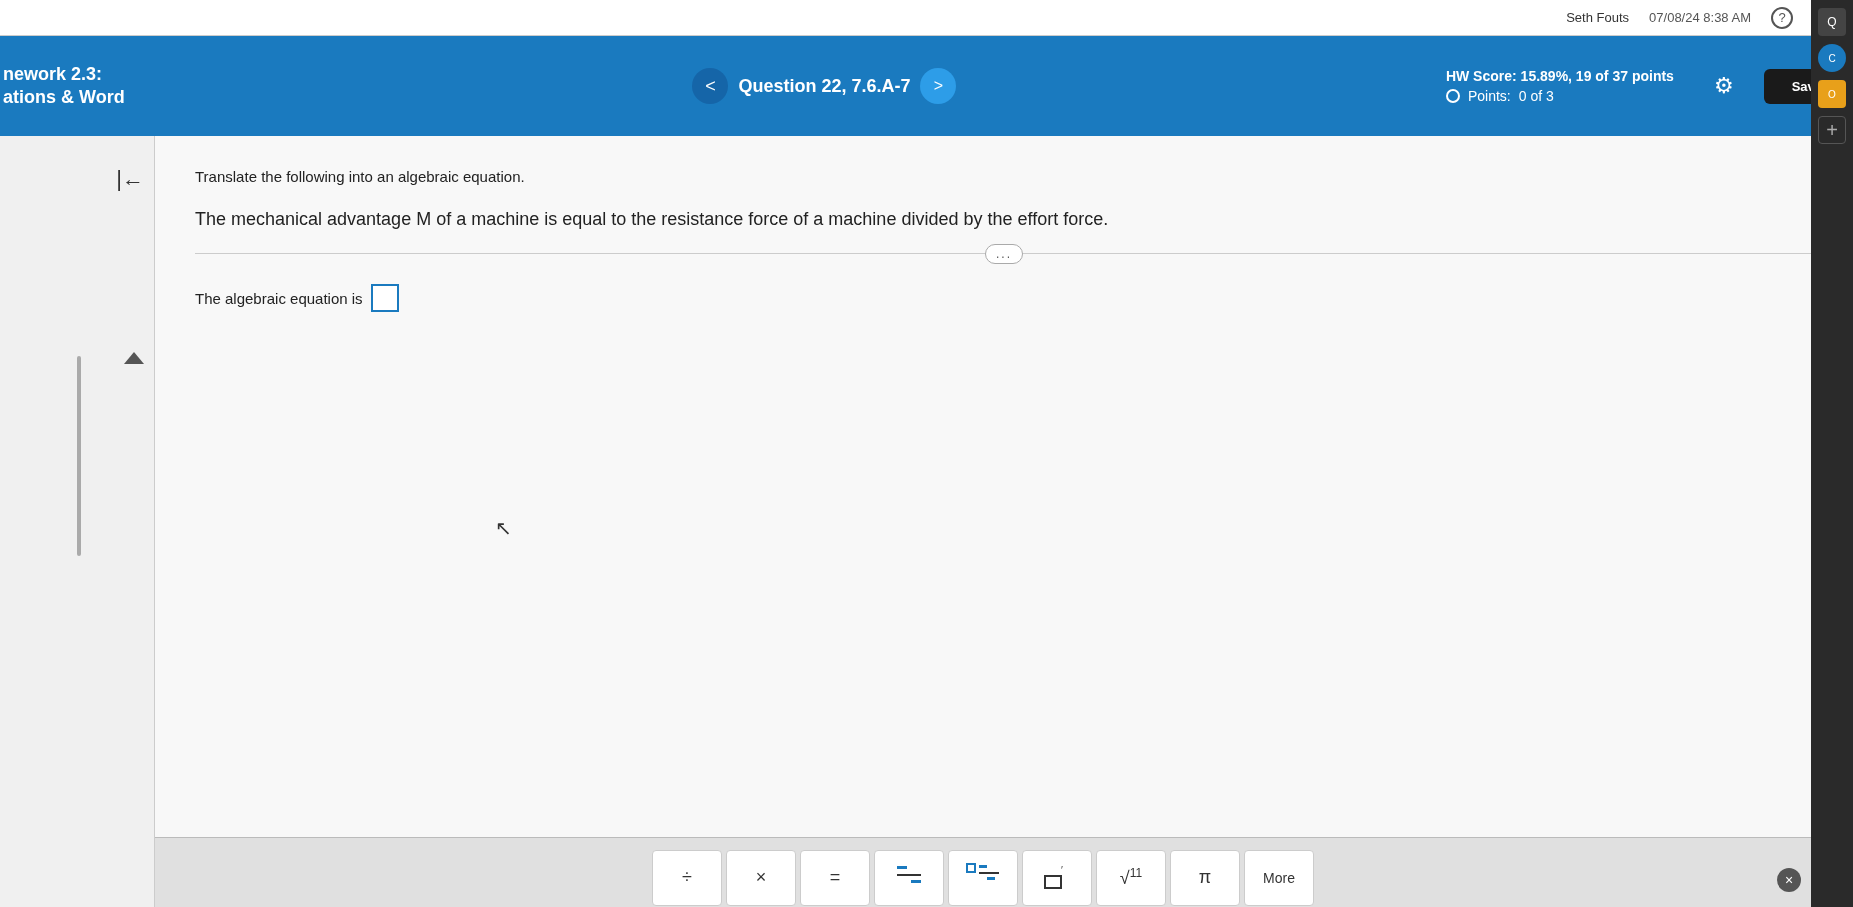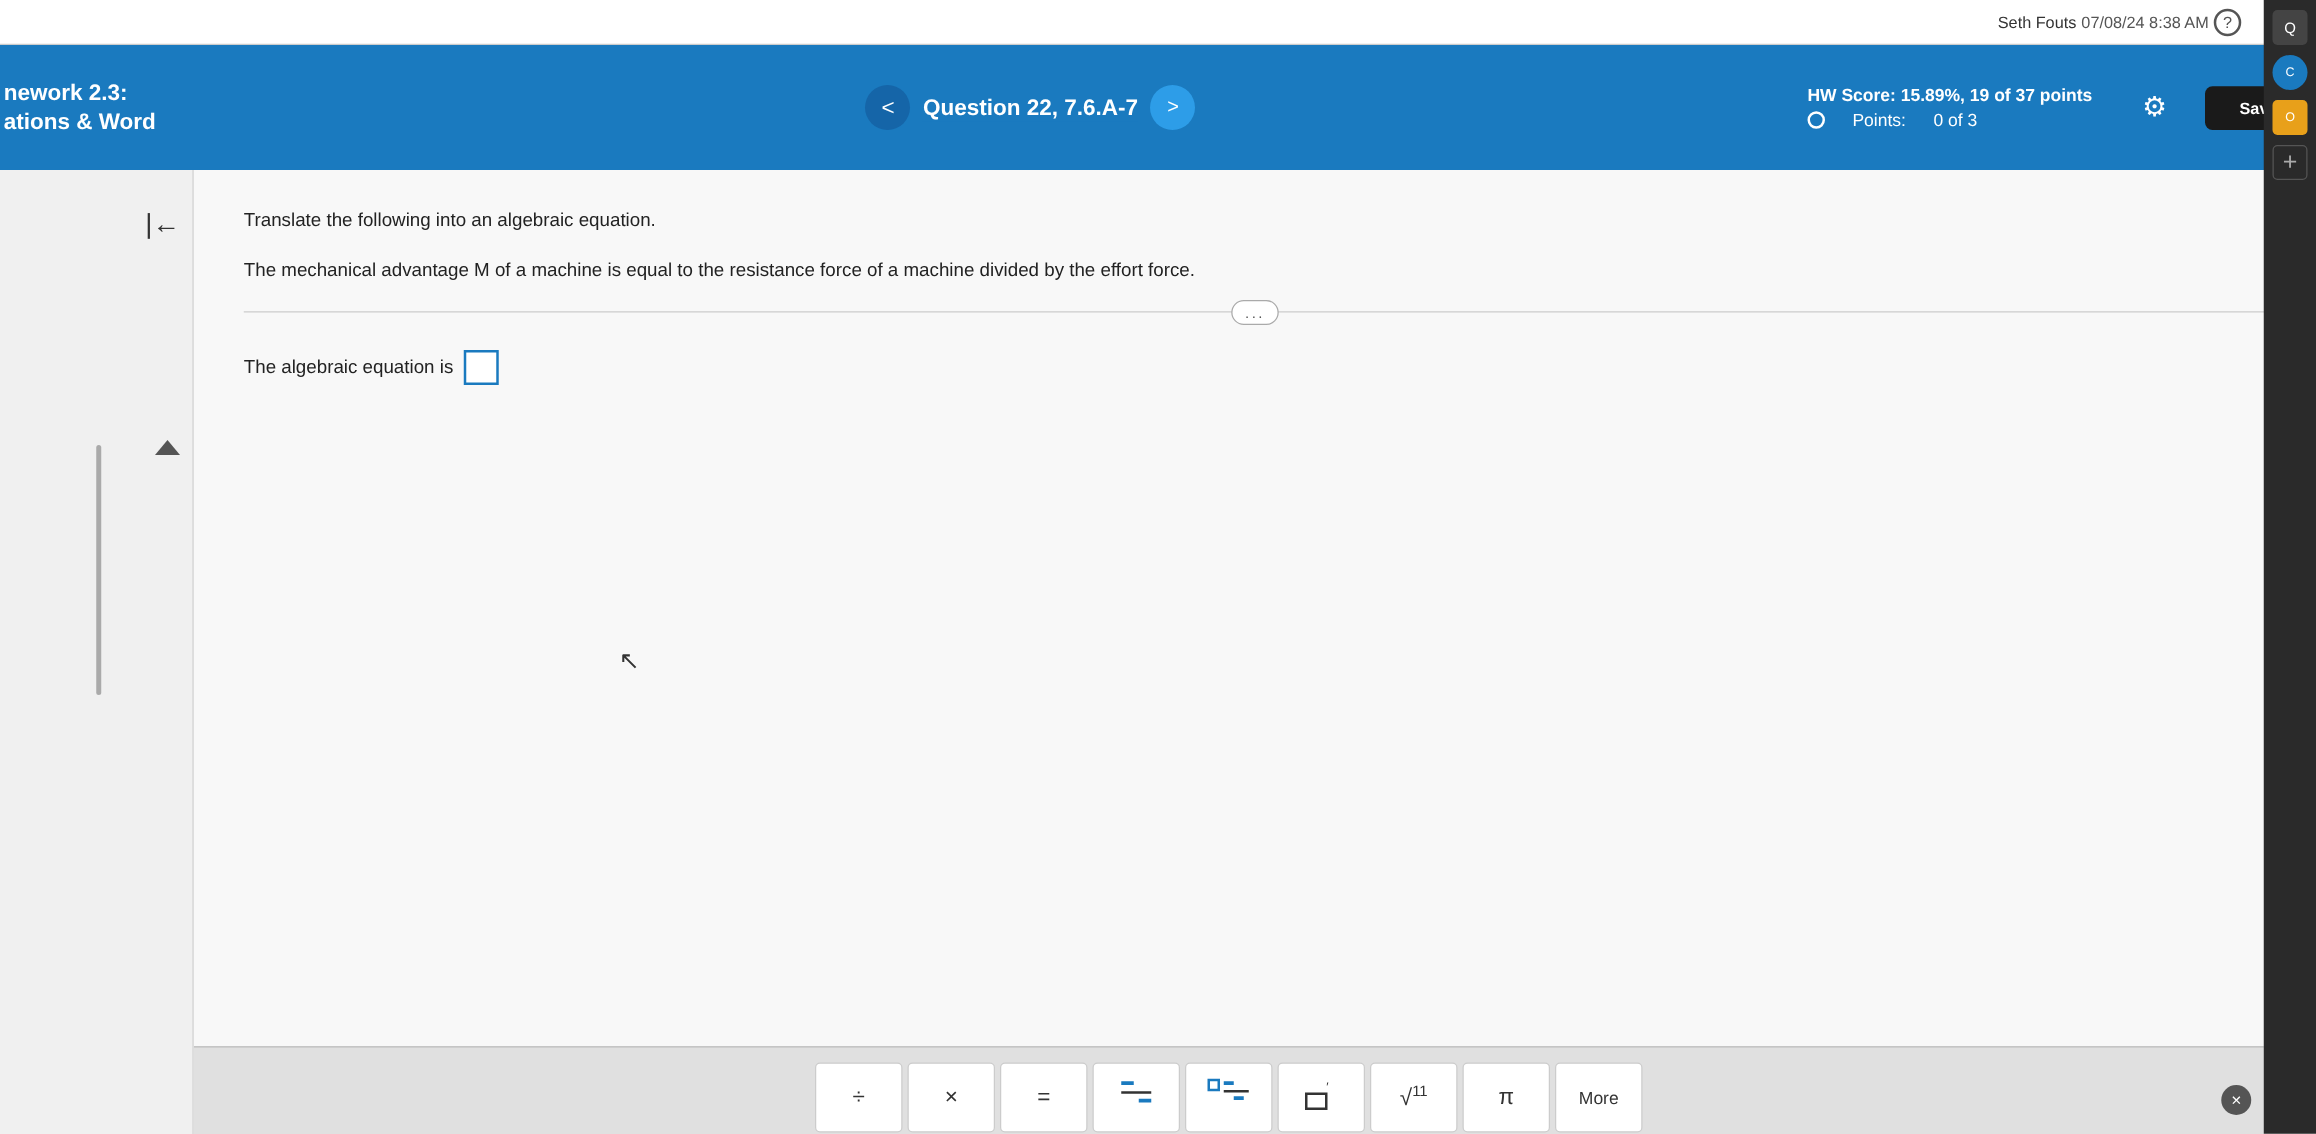--- a/index.html
+++ b/index.html
@@ -16,21 +16,21 @@
     .top-bar {
       background: #fff;
       height: 36px;
       display: flex;
       align-items: center;
       justify-content: flex-end;
       padding-right: 60px;
       border-bottom: 1px solid #ccc;
       font-size: 13px;
       color: #333;
-      gap: 4px;
+      gap: 20px;
     }
     .top-bar-user {
       font-weight: 500;
     }
     .top-bar-datetime {
       color: #555;
     }
     .top-bar-help {
       width: 22px;
       height: 22px;
@@ -137,21 +137,21 @@
     }
     .score-section .hw-score {
       font-size: 14px;
     }
     .score-section .hw-score span {
       font-weight: bold;
     }
     .score-section .points {
       display: flex;
       align-items: center;
-      gap: 22px;
+      gap: 8px;
     }
     .score-section .points .circle {
       width: 14px;
       height: 14px;
       border: 2px solid #fff;
       border-radius: 50%;
     }
     .gear-btn {
       background: none;
       border: none;
@@ -223,21 +223,21 @@
     }
 
     .question-text {
       font-size: 15px;
       color: #222;
       margin-bottom: 16px;
       line-height: 1.5;
     }
 
     .problem-text {
-      font-size: 15px;
+      font-size: 18px;
       color: #222;
       line-height: 1.6;
       margin-bottom: 20px;
     }
     .dots-btn {
       background: #fff;
       border: 1px solid #aaa;
       border-radius: 12px;
       padding: 2px 10px;
       font-size: 12px;

